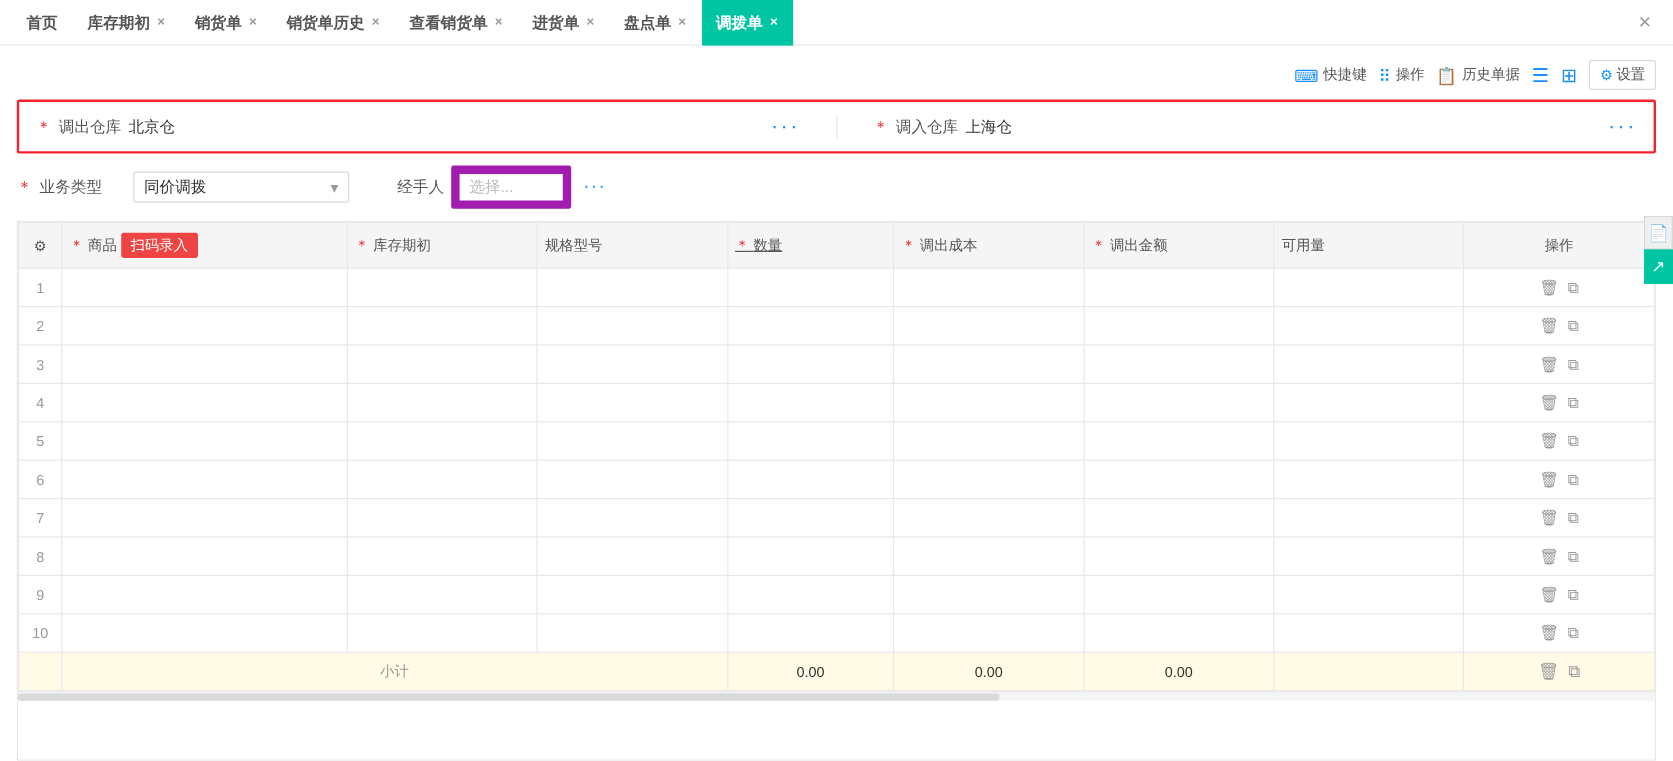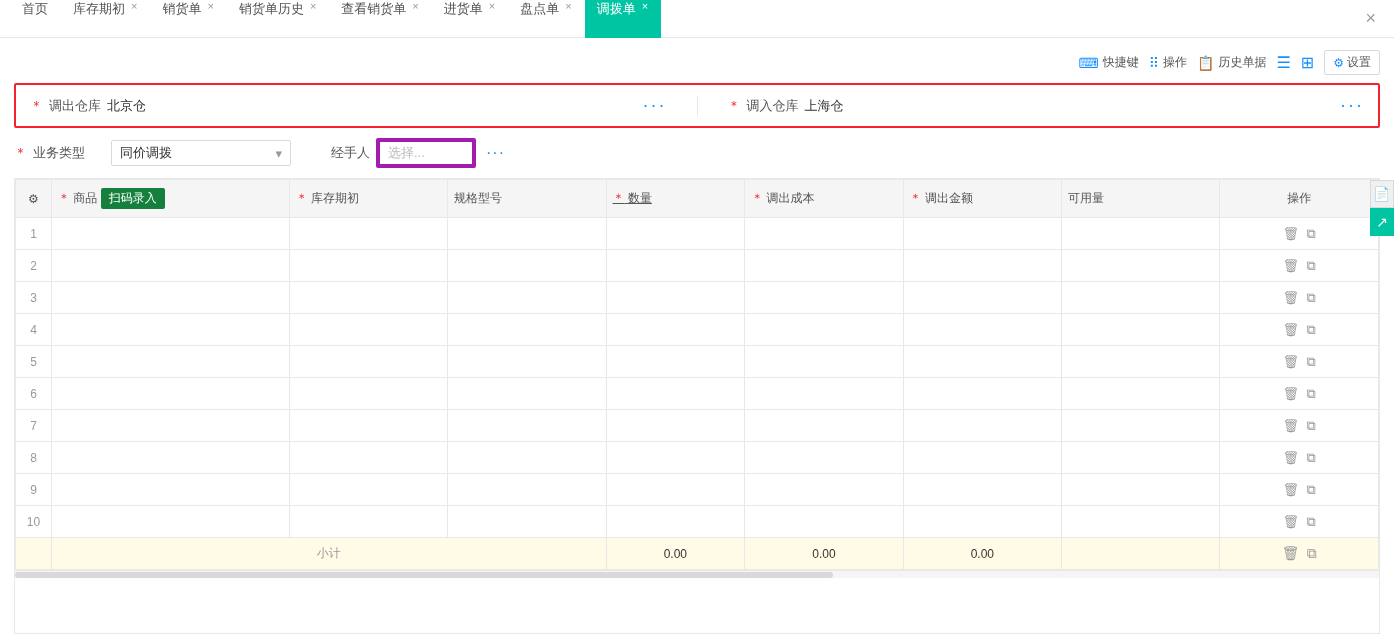--- a/index.html
+++ b/index.html
@@ -8,29 +8,30 @@
     
     .tab-bar {
       display: flex; align-items: center;
       border-bottom: 1px solid #e8e8e8;
       background: #fff;
       padding: 0 10px;
       height: 38px;
       position: relative;
     }
     .tab-item {
-      display: flex; align-items: flex-start;
+      display: flex; align-items: center;
       padding: 0 12px;
       height: 38px;
       cursor: pointer;
       font-size: 13px;
       color: #555;
       border-right: 1px solid transparent;
       white-space: nowrap;
       gap: 4px;
+      font-weight: bold;
     }
     .tab-item.active {
       background: #00c5a3;
       color: #fff;
     }
     .tab-close {
       font-size: 11px;
       color: #999;
       margin-left: 2px;
       cursor: pointer;
@@ -176,21 +177,21 @@
     }
     .op-btn {
       color: #999;
       cursor: pointer;
       font-size: 14px;
       margin: 0 2px;
       display: inline-block;
     }
 
     .scan-btn {
-      background: #15803d;
+      background: #ef4444;
       color: #fff;
       border: none;
       border-radius: 2px;
       padding: 2px 8px;
       cursor: pointer;
       font-size: 12px;
     }
 
     
     .sidebar-right {
@@ -352,21 +353,21 @@
     <div class="sub-field">
       <span class="required" style="color:#f5222d;">＊</span>
       <span class="field-label">业务类型</span>
       <div class="business-select" style="min-width: 180px; border: 1px solid #d9d9d9; padding: 3px 8px; border-radius: 2px; display: flex; align-items: center; justify-content: space-between;">
         <span>同价调拨</span>
         <span style="color:#999; margin-left: 20px;">▾</span>
       </div>
     </div>
     <div class="sub-field" style="margin-left: 20px;">
       <span class="field-label">经手人</span>
-      <span class="field-placeholder" style="color:#bbb; border: 4px solid #a21caf; border-radius: 2px; padding: 2px 8px; min-width: 100px; display: inline-block;">选择...</span>
+      <span class="field-placeholder" style="color:#bbb; border: 7px solid #a21caf; border-radius: 2px; padding: 2px 8px; min-width: 100px; display: inline-block;">选择...</span>
       <span class="more-btn" style="color:#1890ff; font-size:16px; letter-spacing:1px;">···</span>
     </div>
   </div>
 
   <div class="table-container">
     <table>
       <thead>
         <tr>
           <th class="th-gear">
             <span>⚙</span>

